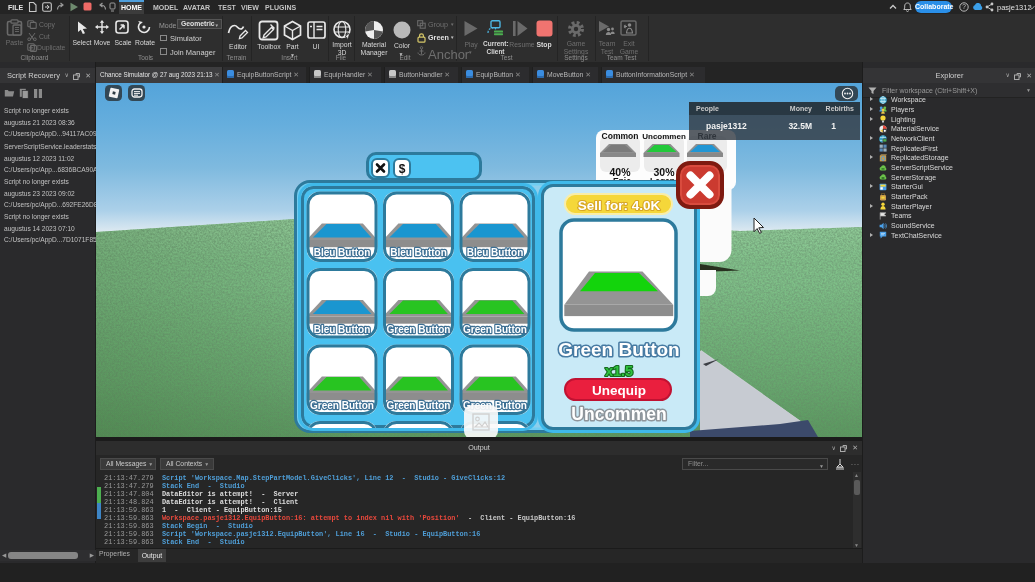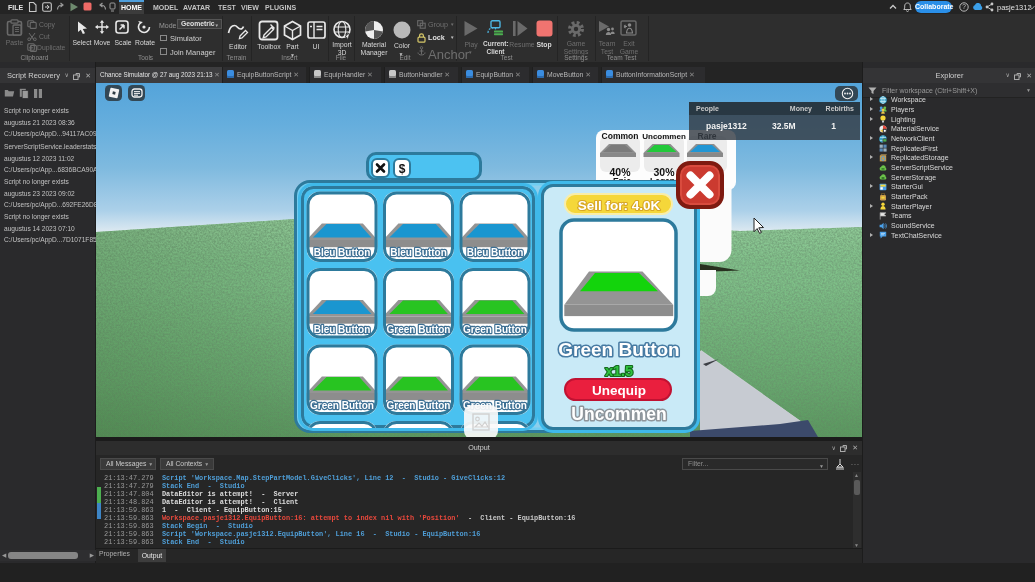--- a/index.html
+++ b/index.html
@@ -201,21 +201,21 @@
  <svg class="abs" style="left:417px;top:5.5px" width="9" height="9" viewBox="0 0 9 9">
       <rect x="0.7" y="0.7" width="5" height="5" fill="none" stroke="#6a6a6a" stroke-width="1.1"></rect>
       <rect x="3.2" y="3.2" width="5" height="5" fill="none" stroke="#6a6a6a" stroke-width="1.1"></rect>
     </svg>
  <div class="abs" style="left:428px;top:6px;font-size:7.2px;color:#6f6f6f">Group</div>
  <div class="abs" style="left:450px;top:8px;font-size:4.5px;color:#6f6f6f">▼</div>
  <svg class="abs" style="left:417px;top:18.5px" width="9" height="10" viewBox="0 0 9 10">
       <rect x="1" y="4.2" width="7" height="5" rx="1" fill="none" stroke="#d8c96a" stroke-width="1.2"></rect>
       <path d="M2.6 4V2.8a1.9 1.9 0 013.8 0V4" fill="none" stroke="#d8c96a" stroke-width="1.2"></path>
     </svg>
- <div class="abs" style="left:428px;top:19px;font-size:7.2px;color:#e0e0e0;font-weight:bold">Lock</div>
+ <div class="abs" style="left:428px;top:19px;font-size:7.2px;color:#e0e0e0;font-weight:bold">Green</div>
  <div class="abs" style="left:450px;top:21px;font-size:4.5px;color:#c0c0c0">▼</div>
  <svg class="abs" style="left:417px;top:32px" width="9" height="10" viewBox="0 0 9 10">
       <circle cx="4.5" cy="1.8" r="1.2" fill="none" stroke="#6a6a6a"></circle>
       <path d="M4.5 3v5.5M1 6.5c0 1.5 1.5 2.5 3.5 2.5s3.5-1 3.5-2.5M2.5 5H6.5" stroke="#6a6a6a" fill="none"></path>
     </svg>
  <div class="abs" style="left:428px;top:32.5px;font-size:13px;color:#6f6f6f">Anchor</div>
 
  <svg class="abs" style="left:463px;top:6px" width="16" height="17" viewBox="0 0 16 17">
       <path d="M1.5 1L14.5 8.5L1.5 16z" fill="#6a6a6a"></path>
     </svg>
@@ -396,21 +396,21 @@
   <polygon points="0,76 40,82.5 0,84" fill="#27301f"></polygon>
   <path d="M0 82h16v18a8 8 0 01-8 8H0z" fill="#fbfbfb"></path>
  </svg>
 
  <div class="abs" style="left:593px;top:19px;width:171px;height:12.5px;background:rgba(33,40,46,.88)"></div>
  <div class="abs" style="left:593px;top:31.5px;width:171px;height:25.5px;background:rgba(52,60,68,.82)"></div>
  <div class="abs" style="left:600px;top:21.5px;font-size:7px;font-weight:bold;color:#c9c9c9">People</div>
  <div class="abs" style="left:676px;top:21.5px;width:40px;text-align:right;font-size:7px;font-weight:bold;color:#c9c9c9">Money</div>
  <div class="abs" style="left:722px;top:21.5px;width:36px;text-align:right;font-size:7px;font-weight:bold;color:#c9c9c9">Rebirths</div>
  <div class="abs" style="left:610px;top:38px;font-size:8.5px;font-weight:bold;color:#f2f2f2">pasje1312</div>
- <div class="abs" style="left:676px;top:38px;width:40px;font-size:8.5px;font-weight:bold;color:#f2f2f2">32.5M</div>
+ <div class="abs" style="left:676px;top:38px;width:40px;text-align:right;font-size:8.5px;font-weight:bold;color:#f2f2f2">32.5M</div>
  <div class="abs" style="left:708px;top:38px;width:32px;text-align:right;font-size:8.5px;font-weight:bold;color:#f2f2f2">1</div>
 
  <div class="abs" style="left:270px;top:69px;width:116px;height:29px;background:#4cc2f1;border:3px solid #2d7a9c;border-radius:10px"></div>
  <div class="abs" style="left:275px;top:75px;width:19px;height:20px;background:#fff;border:2.2px solid #2d7a9c;border-radius:6px"></div>
  <svg class="abs" style="left:275px;top:75px" width="19" height="20" viewBox="0 0 19 20">
       <path d="M6 6.5l7 7M13 6.5l-7 7" stroke="#111" stroke-width="2.6" stroke-linecap="round"></path>
     </svg>
  <div class="abs" style="left:297px;top:75px;width:18px;height:20px;background:#fff;border:2.2px solid #2d7a9c;border-radius:6px"></div>
  <svg class="abs" style="left:297px;top:75px" width="18" height="20" viewBox="0 0 18 20">
       <text x="9" y="14.5" font-family="Liberation Sans" font-size="12" font-weight="bold" fill="#111" text-anchor="middle">$</text>

